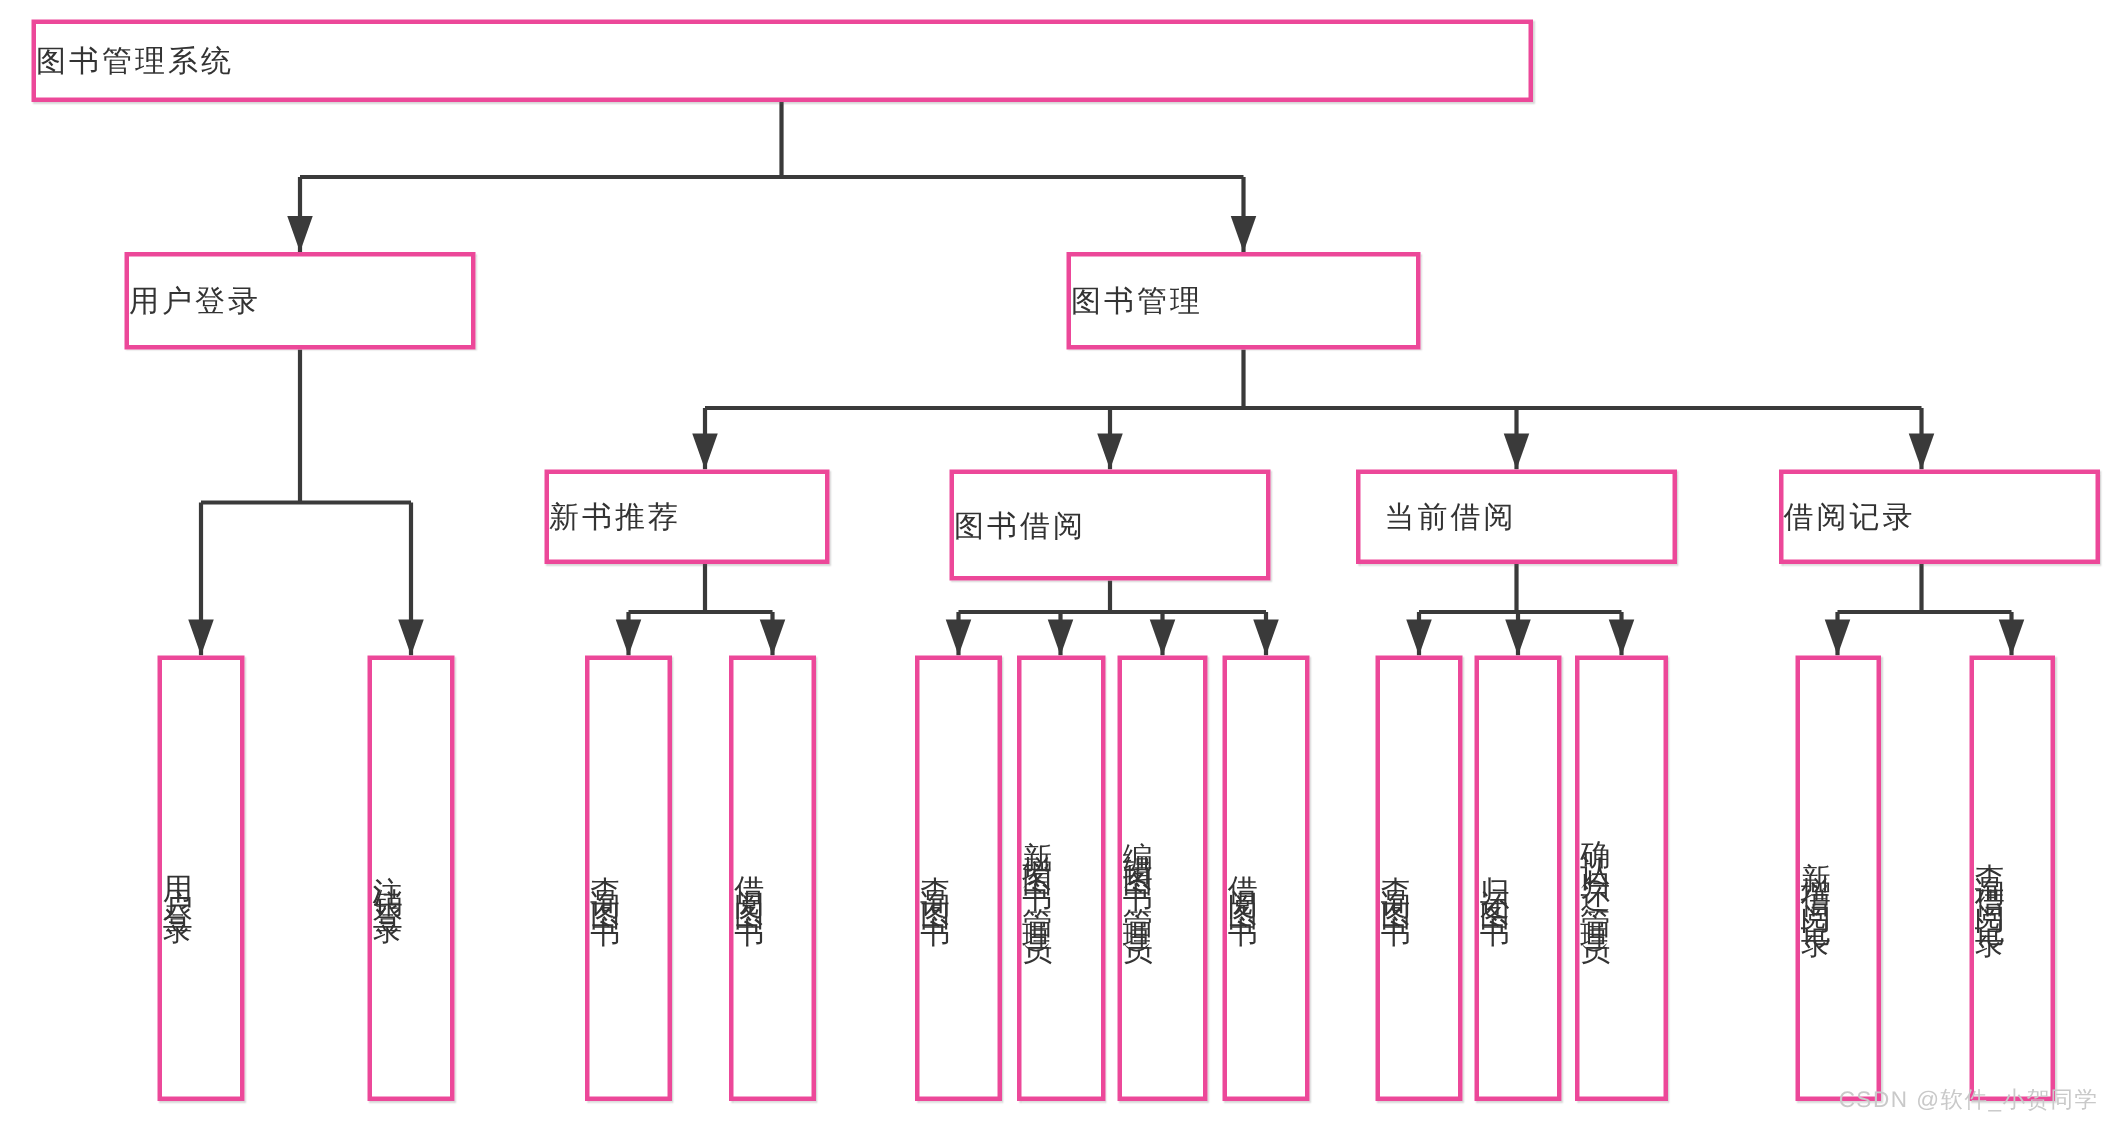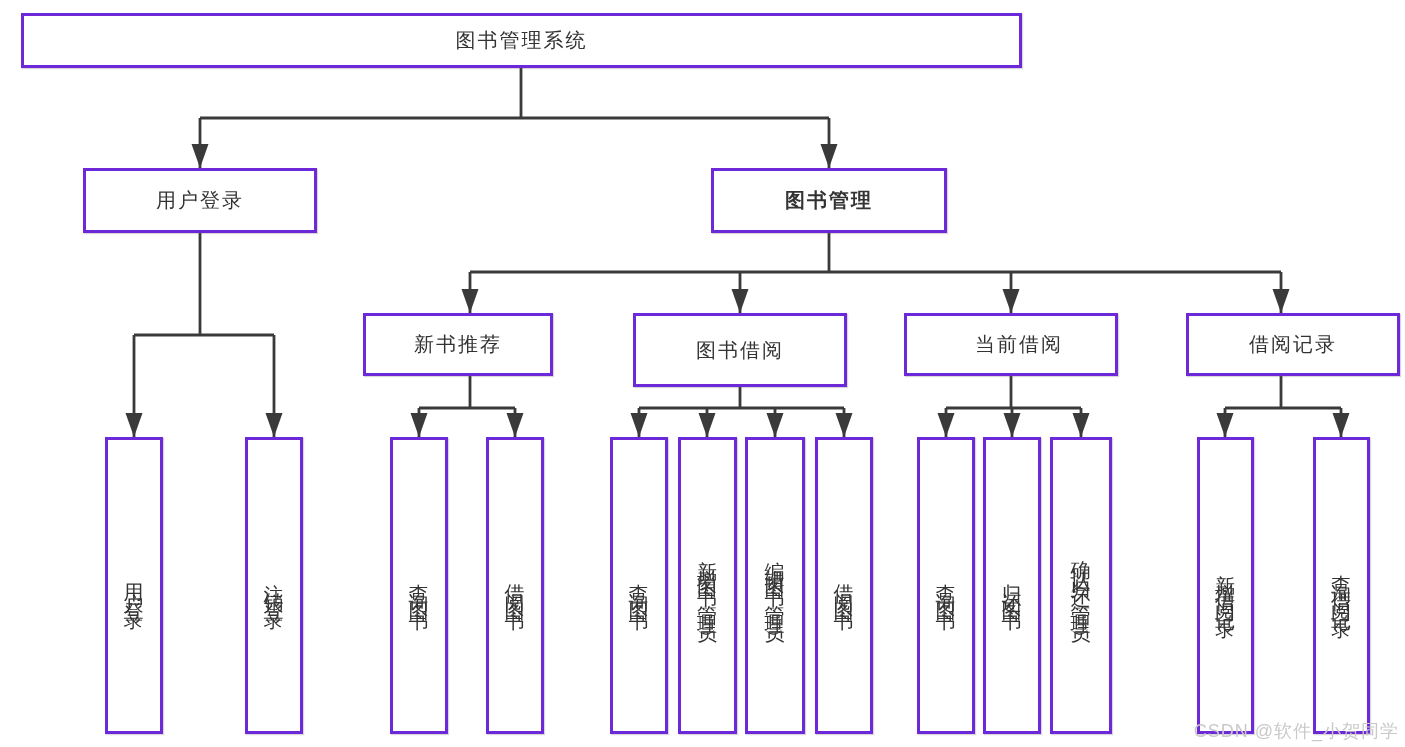--- a/index.html
+++ b/index.html
@@ -13,25 +13,24 @@
   }
   #connectors {
     position: absolute;
     left: 0; top: 0;
     width: 1405px; height: 747px;
     z-index: 1;
   }
   .box {
     position: absolute;
     box-sizing: border-box;
-    border: 3px solid #6d28d9;
+    border: 3px solid #ec4899;
     background: #ffffff;
     display: flex;
     align-items: center;
-    justify-content: center;
     z-index: 2;
     box-shadow: 1px 1px 1px rgba(100,100,100,0.25);
   }
   .hlabel {
     font-size: 20px;
     color: #333333;
     letter-spacing: 2px;
     white-space: nowrap;
   }
   .vlabel {
@@ -40,21 +39,21 @@
     font-size: 20px;
     color: #333333;
     letter-spacing: 9px;
     line-height: 1;
     white-space: nowrap;
   }
   .watermark {
     position: absolute;
     right: 6px;
     bottom: 4px;
-    font-size: 18px;
+    font-size: 15px;
     color: #c9c9c9;
     letter-spacing: 1px;
     z-index: 3;
     white-space: nowrap;
   }
 </style>
 </head>
 <body>
 
 <div id="canvas">
@@ -99,21 +98,21 @@
     </g>
   </svg>
 
   <div class="box" style="left:21px; top:13px; width:1001px; height:55px;">
     <span class="hlabel">图书管理系统</span>
   </div>
 
   <div class="box" style="left:83px; top:168px; width:234px; height:65px;">
     <span class="hlabel">用户登录</span>
   </div>
-  <div class="box" style="left:711px; top:168px; width:236px; height:65px;font-weight:bold;">
+  <div class="box" style="left:711px; top:168px; width:236px; height:65px;">
     <span class="hlabel">图书管理</span>
   </div>
 
   <div class="box" style="left:363px; top:313px; width:190px; height:63px;">
     <span class="hlabel">新书推荐</span>
   </div>
   <div class="box" style="left:633px; top:313px; width:214px; height:74px;">
     <span class="hlabel">图书借阅</span>
   </div>
   <div class="box" style="left:904px; top:313px; width:214px; height:63px;padding-left:16px;">

